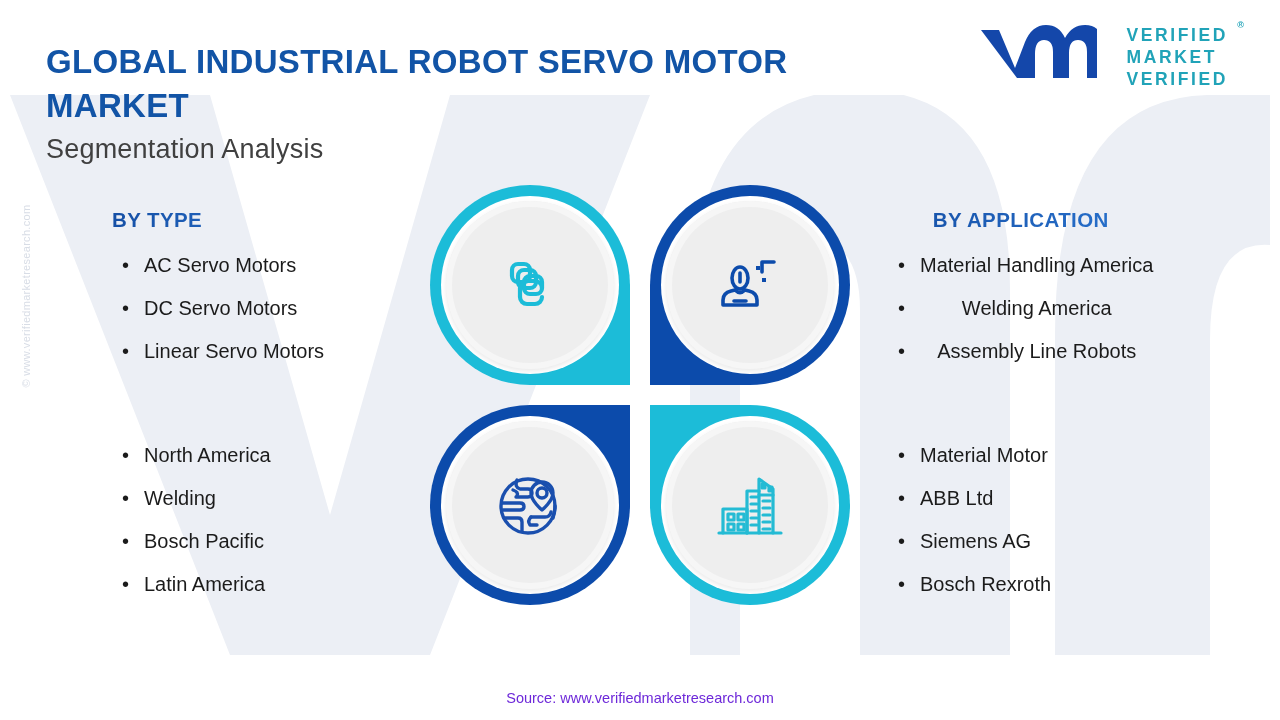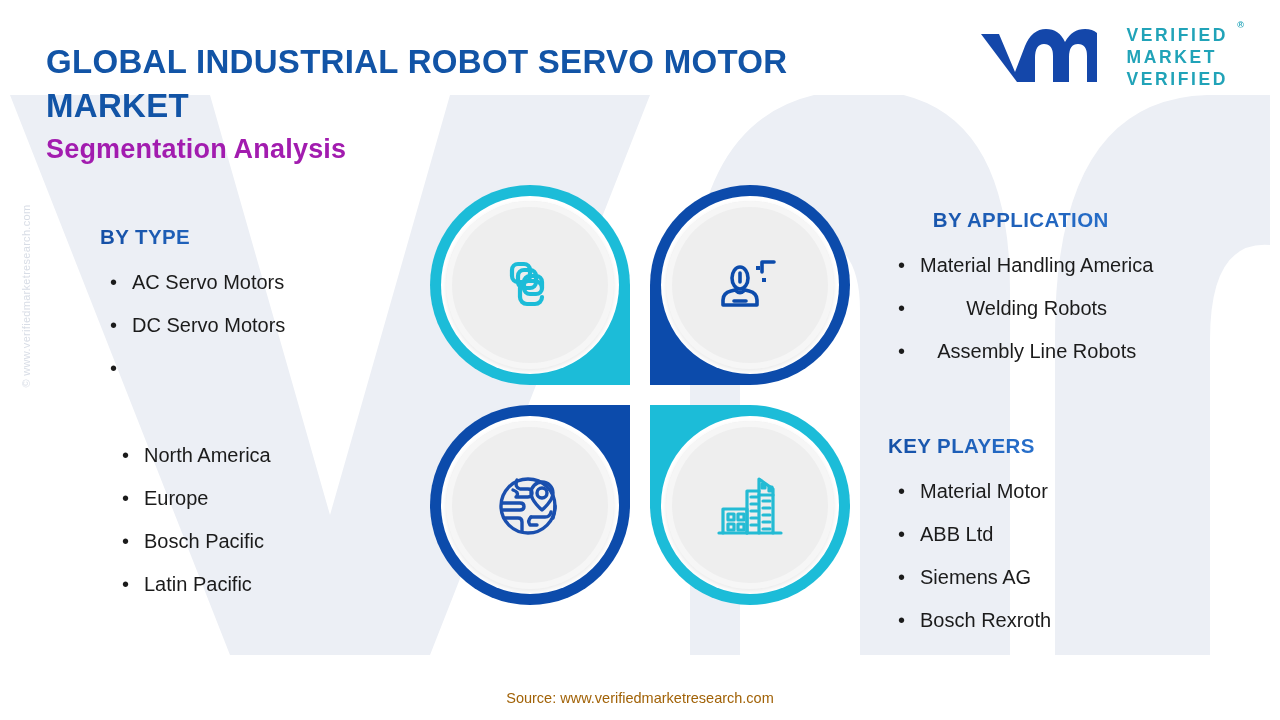--- a/index.html
+++ b/index.html
@@ -55,27 +55,27 @@
     line-height:1.32;
     letter-spacing:.3px;
     color:#1254a6;
     text-transform:uppercase;
   }
 
   .subtitle {
     position:absolute;
     left:46px; top:134px;
     font-size:27px;
-    font-weight:bold;
-    color:#a21caf;
+    font-weight:normal;
+    color:#404040;
     letter-spacing:.2px;
   }
 
   
-  .logo { position:absolute; right:38px; top:24px; display:flex; align-items:center; gap:29px; z-index:6; }
+  .logo { position:absolute; right:38px; top:24px; display:flex; gap:29px; z-index:6; }
   .logo-mark { width:120px; height:58px; flex:0 0 auto; }
   .logo-words { position:relative; padding-right:14px; }
   .logo-words div {
     font-size:17.5px;
     font-weight:bold;
     letter-spacing:2.6px;
     line-height:1.26;
     color:#21a3b8;
   }
   .logo-reg {
@@ -109,21 +109,21 @@
     white-space:nowrap;
   }
   .col-list li .bullet {
     position:absolute;
     left:10px; top:0;
     color:#1b1b1b;
     font-size:20px;
     line-height:43px;
   }
 
-  #col-type        { left:100px; top:208px;margin-top:17px; }
+  #col-type        { left:112px; top:208px; }
   #col-application { left:888px; top:208px;text-align:center; }
   #col-geography   { left:112px; top:434px; }
   #col-players     { left:888px; top:434px; }
 
   
   .quad {
     position:absolute;
     left:430px; top:185px;
     width:420px; height:420px;
     z-index:4;
@@ -169,21 +169,21 @@
   }
   .disc svg { display:block; }
 
   
   .source {
     position:absolute;
     left:0; bottom:14px;
     width:1280px;
     text-align:center;
     font-size:14.5px;
-    color:#a16207;
+    color:#6d28d9;
     z-index:5;
   }
 </style>
 </head>
 <body>
 
 <div id="page">
 
   <svg class="bg-watermark" viewBox="0 0 1280 560" preserveAspectRatio="none" aria-hidden="true">
     <g fill="#eceff5">
@@ -221,65 +221,65 @@
       <li>
         <span class="bullet">•</span>
         <span>AC Servo Motors</span>
       </li>
       <li>
         <span class="bullet">•</span>
         <span>DC Servo Motors</span>
       </li>
       <li>
         <span class="bullet">•</span>
+        <span>Linear Servo Motors</span>
       </li>
     </ul>
   </div>
 
   <div class="col" id="col-application">
     <div class="col-head">BY APPLICATION</div>
     <ul class="col-list">
       <li>
         <span class="bullet">•</span>
         <span>Material Handling America</span>
       </li>
       <li>
         <span class="bullet">•</span>
-        <span>Welding Robots</span>
+        <span>Welding America</span>
       </li>
       <li>
         <span class="bullet">•</span>
         <span>Assembly Line Robots</span>
       </li>
     </ul>
   </div>
 
   <div class="col" id="col-geography">
     <ul class="col-list">
       <li>
         <span class="bullet">•</span>
         <span>North America</span>
       </li>
       <li>
         <span class="bullet">•</span>
-        <span>Europe</span>
+        <span>Welding</span>
       </li>
       <li>
         <span class="bullet">•</span>
         <span>Bosch Pacific</span>
       </li>
       <li>
         <span class="bullet">•</span>
-        <span>Latin Pacific</span>
+        <span>Latin America</span>
       </li>
     </ul>
   </div>
 
   <div class="col" id="col-players">
-    <div class="col-head">KEY PLAYERS</div>
     <ul class="col-list">
       <li>
         <span class="bullet">•</span>
         <span>Material Motor</span>
       </li>
       <li>
         <span class="bullet">•</span>
         <span>ABB Ltd</span>
       </li>
       <li>

